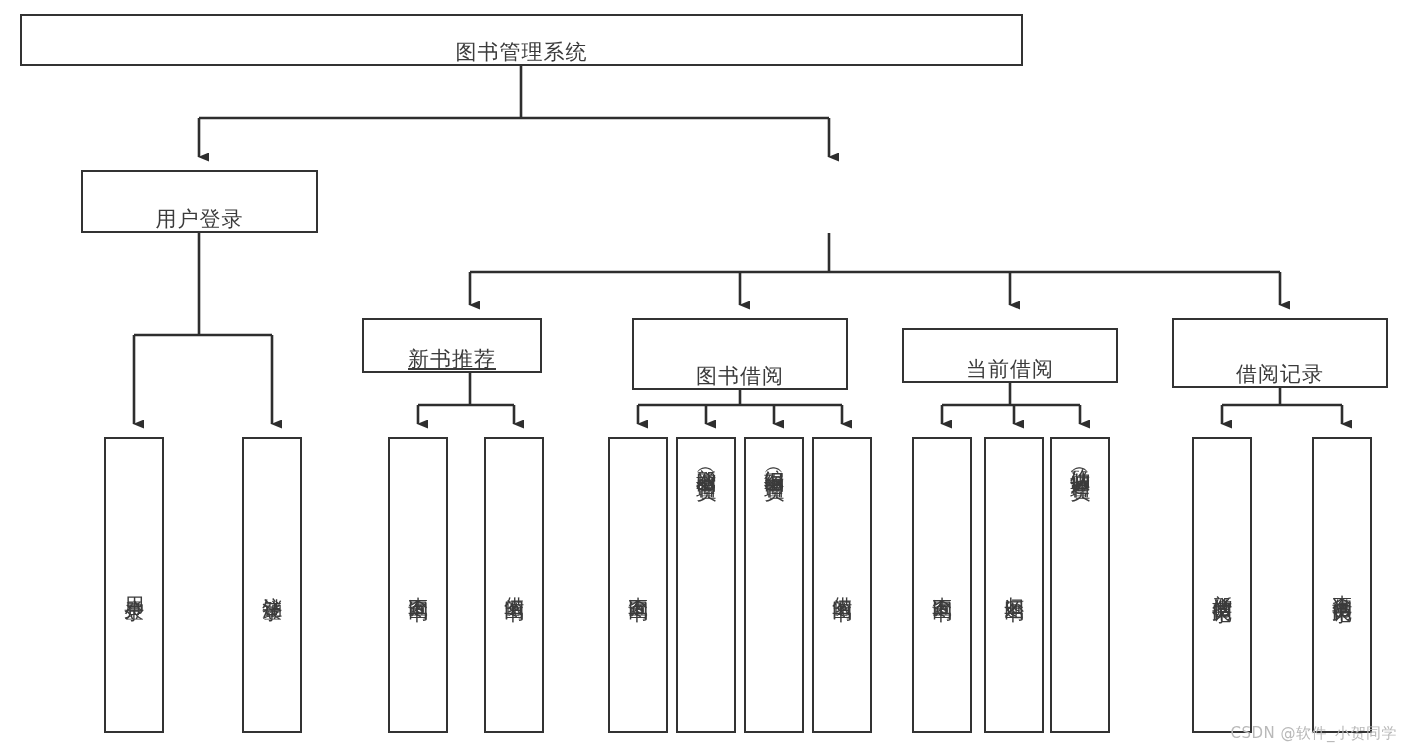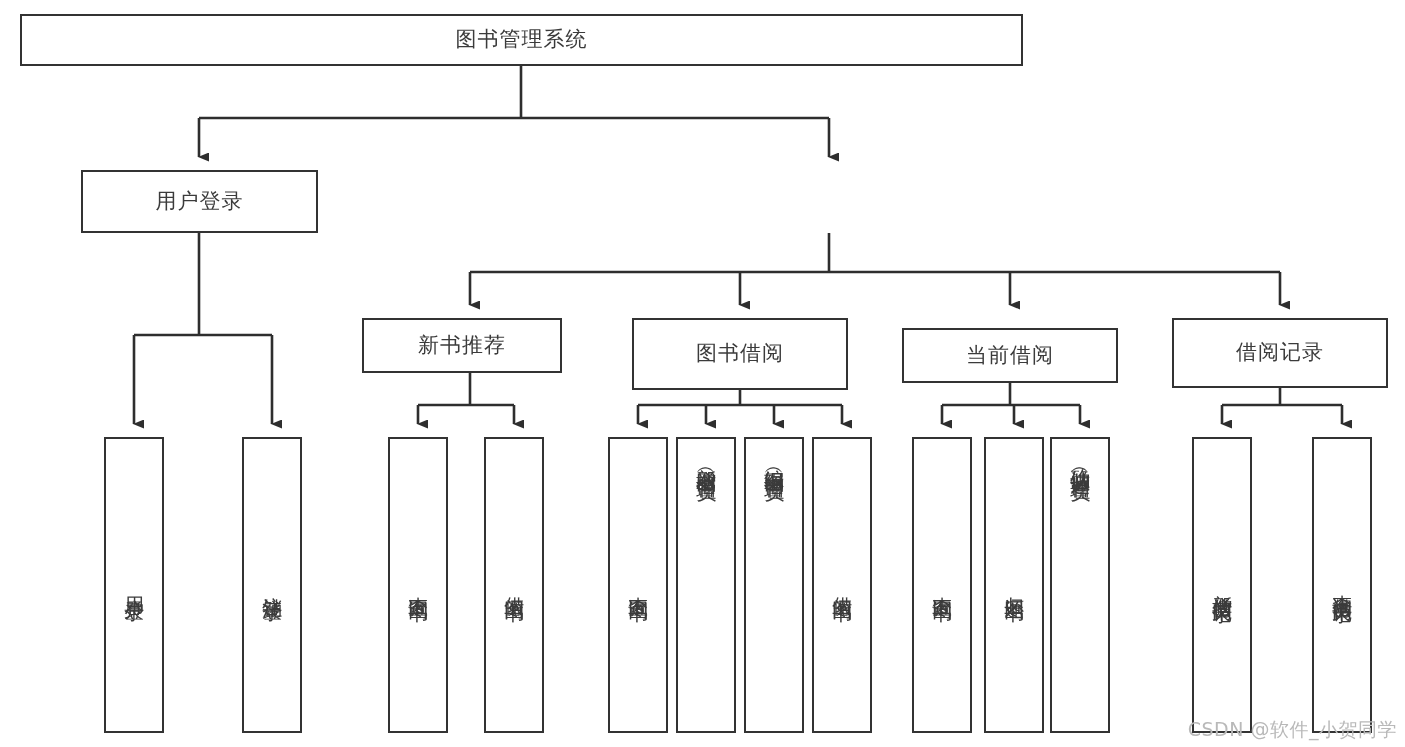--- a/index.html
+++ b/index.html
@@ -27,21 +27,21 @@
     width: 1405px;
     height: 747px;
     pointer-events: none;
   }
   .node {
     position: absolute;
     box-sizing: border-box;
     background: #ffffff;
     border: 2px solid #333333;
     display: flex;
-    align-items: center;
+    align-items: flex-end;
     justify-content: center;
     color: #3a3a3a;
   }
   .node.horizontal .node-label {
     font-size: 21px;
     line-height: 1.1;
     letter-spacing: 1px;
     white-space: nowrap;
     color: #3b3b3b;
   }
@@ -59,21 +59,21 @@
     color: #3b3b3b;
   }
   .node.vertical.center-text {
     align-items: center;
     padding-top: 0;
   }
   #watermark {
     position: absolute;
     right: 8px;
     bottom: 4px;
-    font-size: 19px;
+    font-size: 15px;
     color: #b9b9b9;
     letter-spacing: 0.5px;
     white-space: nowrap;
     font-family: "DejaVu Sans", "Liberation Sans", sans-serif;
   }
 </style>
 </head>
 <body>
 
 <div id="diagram-root">
@@ -130,21 +130,21 @@
   </svg>
 
   <div class="node horizontal" style="left:20px; top:14px; width:1003px; height:52px;">
     <span class="node-label">图书管理系统</span>
   </div>
 
   <div class="node horizontal" style="left:81px; top:170px; width:237px; height:63px;">
     <span class="node-label">用户登录</span>
   </div>
 
-  <div class="node horizontal" style="left:362px; top:318px; width:200px; height:55px;">
+  <div class="node horizontal" style="left:362px; top:318px; width:180px; height:55px;text-decoration:underline;">
     <span class="node-label">新书推荐</span>
   </div>
   <div class="node horizontal" style="left:632px; top:318px; width:216px; height:72px;">
     <span class="node-label">图书借阅</span>
   </div>
   <div class="node horizontal" style="left:902px; top:328px; width:216px; height:55px;">
     <span class="node-label">当前借阅</span>
   </div>
   <div class="node horizontal" style="left:1172px; top:318px; width:216px; height:70px;">
     <span class="node-label">借阅记录</span>

